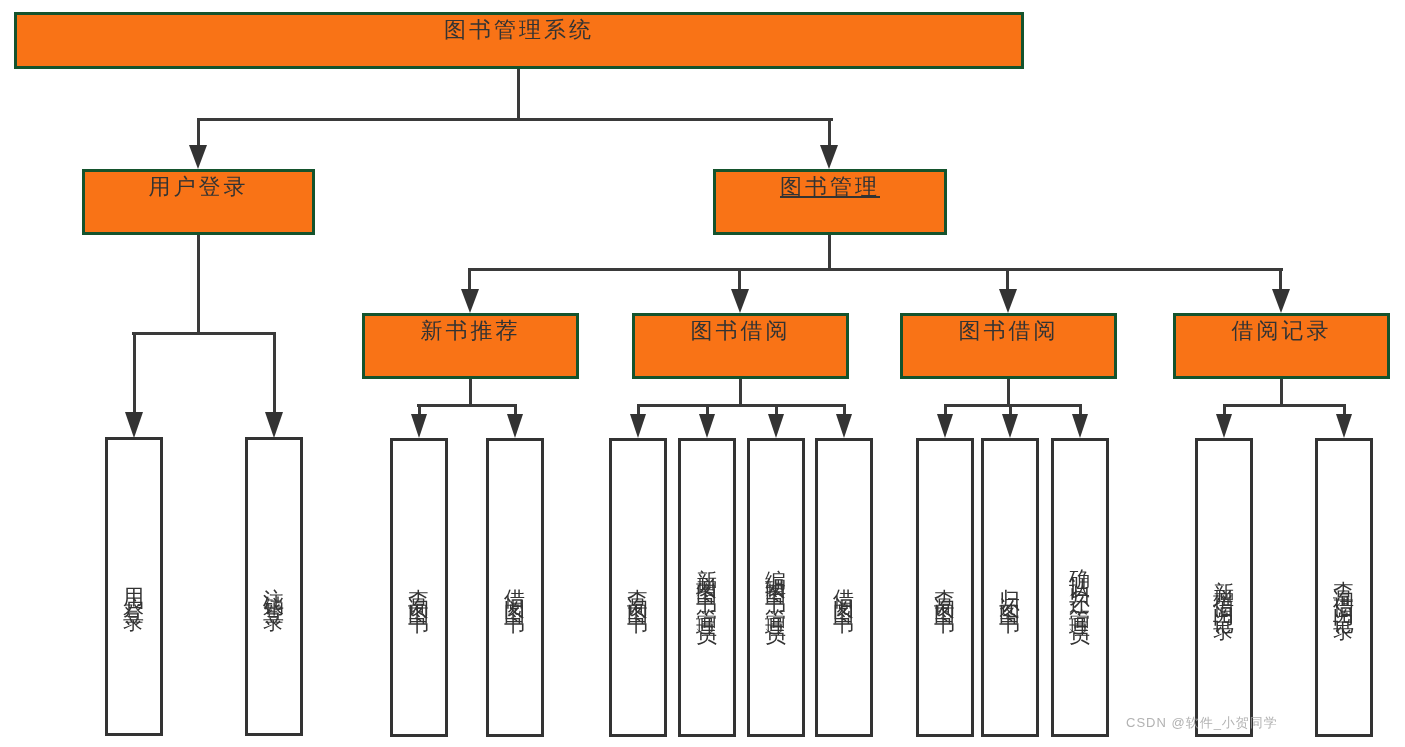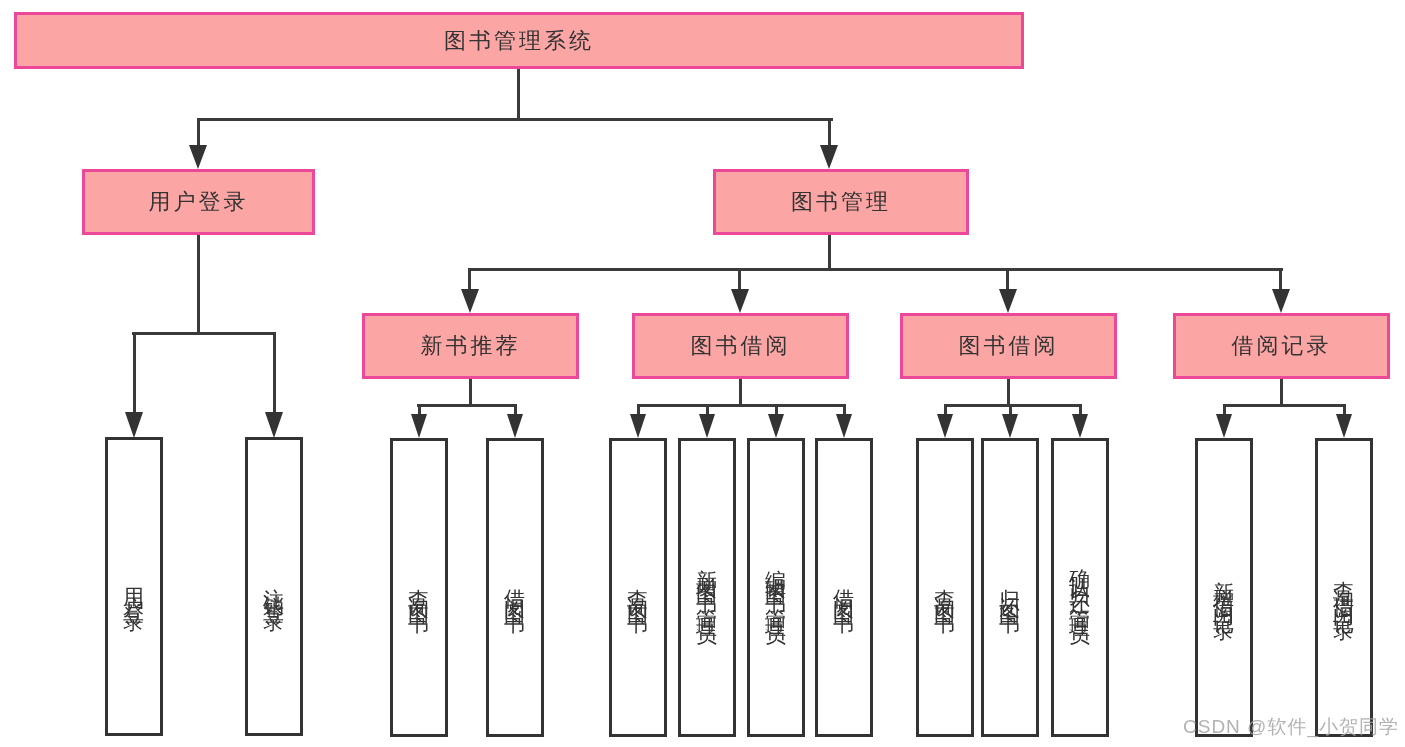--- a/index.html
+++ b/index.html
@@ -8,24 +8,23 @@
     width: 1405px;
     height: 747px;
     background: #ffffff;
     overflow: hidden;
     font-family: "Liberation Sans", sans-serif;
     color: #333333;
   }
   .box {
     position: absolute;
     box-sizing: border-box;
-    background: #fca5a5;
-    border: 3px solid #ec4899;
+    background: #f97316;
+    border: 3px solid #14532d;
     display: flex;
-    align-items: center;
     justify-content: center;
     z-index: 2;
   }
   .box .hlabel {
     font-size: 22px;
     letter-spacing: 3px;
     color: #333333;
     white-space: nowrap;
   }
   .vbox {
@@ -61,23 +60,23 @@
     border-top: 24px solid #333333;
     z-index: 1;
   }
   .arrow.sm {
     border-left-width: 8px;
     border-right-width: 8px;
   }
   .arrow.b26 { border-top-width: 26px; }
   .watermark {
     position: absolute;
-    left: 1183px;
+    left: 1126px;
     top: 714px;
-    font-size: 19px;
+    font-size: 13px;
     letter-spacing: 1px;
     color: rgba(165,165,165,0.85);
     z-index: 10;
     white-space: nowrap;
   }
 </style>
 </head>
 <body>
 
 <div id="canvas">
@@ -89,21 +88,21 @@
   <div class="vline" style="left:517px; top:68px; width:3px; height:51px;"></div>
   <div class="hline" style="left:197px; top:118px; width:636px; height:3px;"></div>
   <div class="vline" style="left:197px; top:118px; width:3px; height:29px;"></div>
   <div class="arrow" style="left:189px; top:145px;"></div>
   <div class="vline" style="left:828px; top:118px; width:3px; height:29px;"></div>
   <div class="arrow" style="left:820px; top:145px;"></div>
 
   <div class="box" style="left:82px; top:169px; width:233px; height:66px;">
     <span class="hlabel">用户登录</span>
   </div>
-  <div class="box" style="left:713px; top:169px; width:256px; height:66px;">
+  <div class="box" style="left:713px; top:169px; width:234px; height:66px;text-decoration:underline;">
     <span class="hlabel">图书管理</span>
   </div>
 
   <div class="vline" style="left:197px; top:235px; width:3px; height:100px;"></div>
   <div class="hline" style="left:132px; top:332px; width:144px; height:3px;"></div>
   <div class="vline" style="left:133px; top:332px; width:3px; height:80px;"></div>
   <div class="arrow b26" style="left:125px; top:412px;"></div>
   <div class="vline" style="left:273px; top:332px; width:3px; height:80px;"></div>
   <div class="arrow b26" style="left:265px; top:412px;"></div>
 

